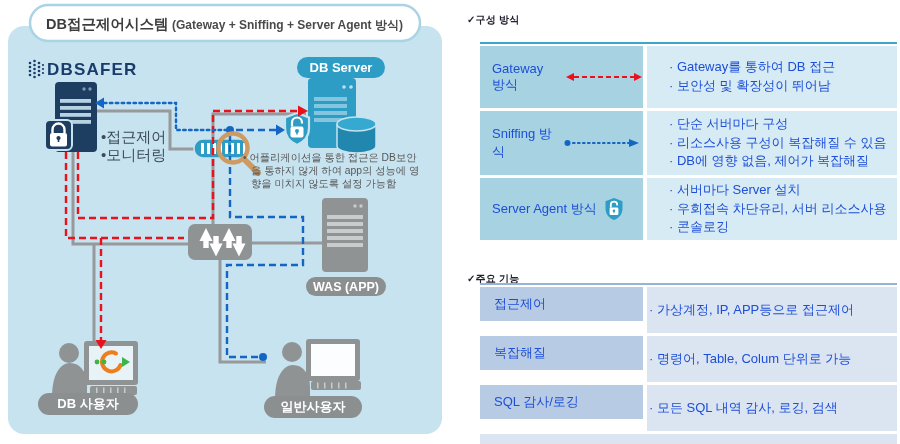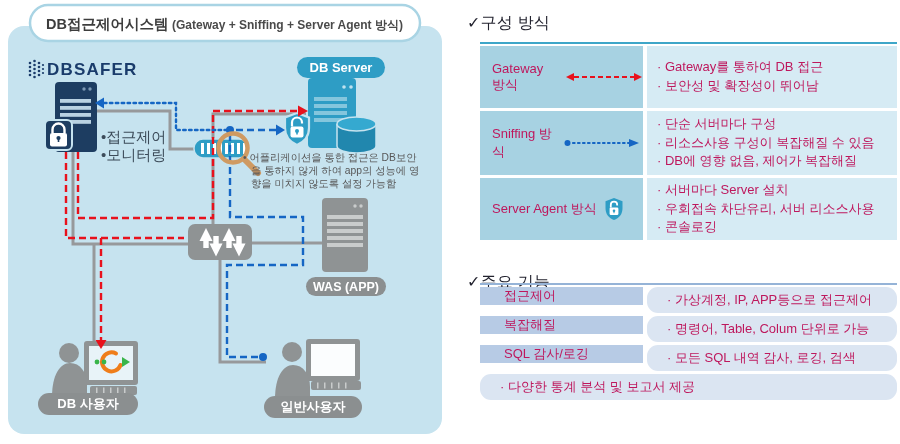--- a/index.html
+++ b/index.html
@@ -2,35 +2,35 @@
 <html><head>
 <meta charset="utf-8">
 <style>
   html,body{margin:0;padding:0;background:#fff;}
   #stage{position:relative;width:900px;height:444px;background:#ffffff;overflow:hidden;
          font-family:"Liberation Sans",sans-serif;}
   svg{font-family:"Liberation Sans",sans-serif;}
   svg text{user-select:none;}
 
   
-  .sec-heading{position:absolute;left:467px;font-size:16px;font-weight:normal;color:#22222e;letter-spacing:.2px;}
+  .sec-heading{position:absolute;left:467px;font-size:10px;font-weight:bold;color:#22222e;letter-spacing:.2px;}
   .tbl{position:absolute;left:480px;width:417px;box-sizing:border-box;}
   .tbl .row{display:flex;gap:4px;margin-top:3px;}
   .tbl .row:first-child{margin-top:2px;}
-  .cell-l,.cell-r{box-sizing:border-box;font-size:13px;color:#be185d;}
+  .cell-l,.cell-r{box-sizing:border-box;font-size:13px;color:#1d4ed8;}
   
   .tbl-config{border-top:2px solid #3ea6c8;}
   .tbl-config .cell-l{width:163px;background:#a7d2e2;display:flex;align-items:center;padding-left:12px;gap:7px;}
-  .tbl-config .cell-r{flex:1;background:#d6ebf4;display:flex;flex-direction:column;justify-content:center;padding-left:10px;}
+  .tbl-config .cell-r{flex:1;background:#d6ebf4;display:flex;flex-direction:column;justify-content:center;padding-left:22px;}
   .tbl-config .cell-r div{line-height:1.45;}
   .h62{height:62px}.h64{height:64px}
   
   .tbl-features{border-top:2px solid #95b3d7;}
-  .tbl-features .cell-l{width:163px;height:18px;background:#b7cbe5;display:flex;align-items:center;padding-left:24px;}
-  .tbl-features .cell-r{flex:1;height:26px;background:#dbe5f2;display:flex;align-items:center;padding-left:20px;border-radius:11px;}
+  .tbl-features .cell-l{width:163px;height:34px;background:#b7cbe5;display:flex;align-items:center;padding-left:14px;}
+  .tbl-features .cell-r{flex:1;height:46px;background:#dbe5f2;display:flex;align-items:center;padding-left:2px;}
   .arrow-svg{flex:0 0 auto;}
 </style>
 </head>
 <body>
 
 <div id="stage">
 
   
   <svg width="450" height="444" viewBox="0 0 450 444">
 

